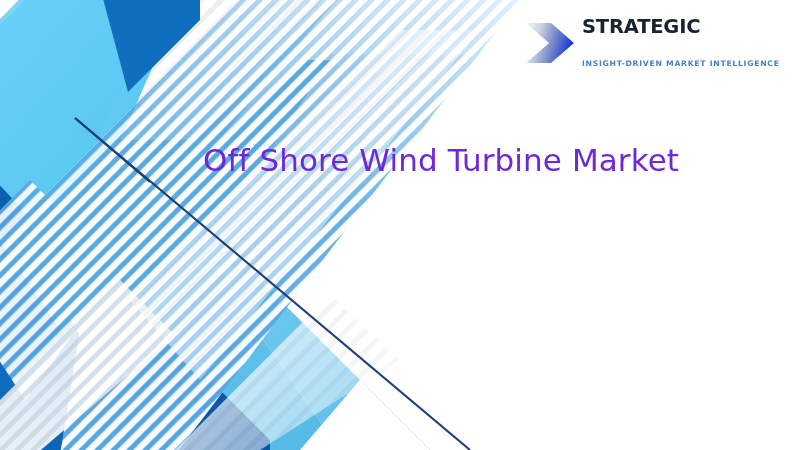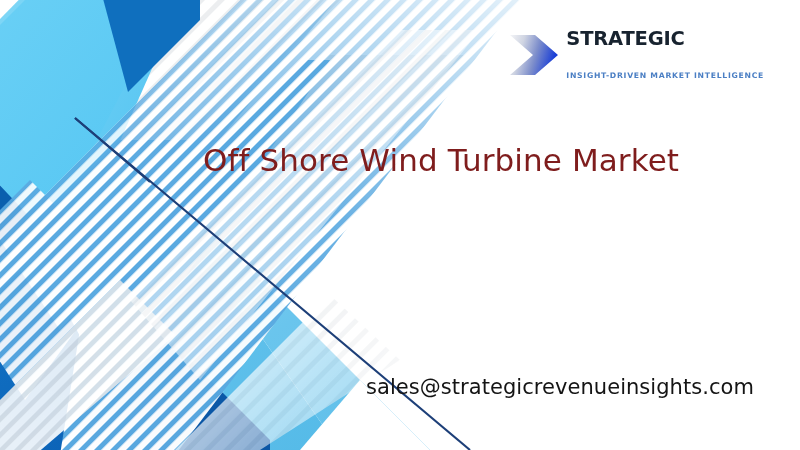--- a/index.html
+++ b/index.html
@@ -21,26 +21,25 @@
     position: absolute;
     left: 0; top: 0;
     width: 800px; height: 450px;
     pointer-events: none;
   }
 
   
   #logo {
     position: absolute;
     left: 524px;
-    top: 24px;
+    top: 12px;
     width: 240px;
     height: 62px;
     display: flex;
     align-items: center;
-    justify-content: flex-end;
   }
   #logo-chevron {
     width: 52px;
     height: 46px;
     flex: 0 0 auto;
     margin-right: 6px;
   }
   #logo-text-block {
     display: flex;
     flex-direction: column;
@@ -64,21 +63,21 @@
     line-height: 13px;
     margin-top: 20px;
     white-space: nowrap;
   }
 
   
   #slide-title {
     position: absolute;
     left: 203px;
     top: 140px;
-    color: #7f1d1d;
+    color: #6d28d9;
     font-family: "DejaVu Sans", sans-serif;
     font-weight: normal;
     font-size: 31px;
     letter-spacing: 0.1px;
     line-height: 40px;
     white-space: nowrap;
   }
 
   
   #contact-email {
@@ -246,15 +245,14 @@
       <path d="M2,3 L27,3 L50,23 L27,43 L2,43 L25,23 Z" fill="url(#grad-chevron)"></path>
     </svg>
     <div id="logo-text-block">
       <div class="logo-line">STRATEGIC</div>
       <div id="logo-tagline">INSIGHT-DRIVEN MARKET INTELLIGENCE</div>
     </div>
   </div>
 
   <div id="slide-title">Off Shore Wind Turbine Market</div>
 
-  <div id="contact-email">sales@strategicrevenueinsights.com</div>
 
 </div>
 
 </body></html>

